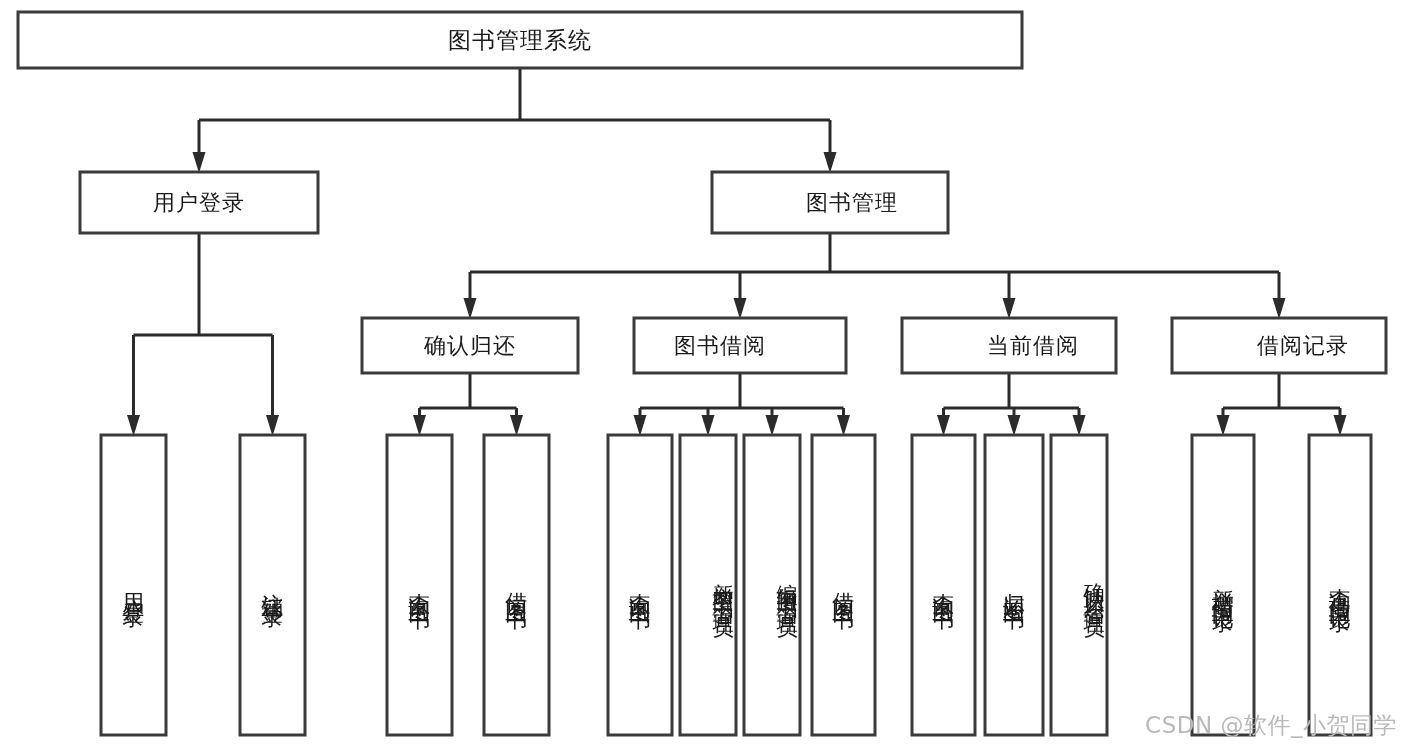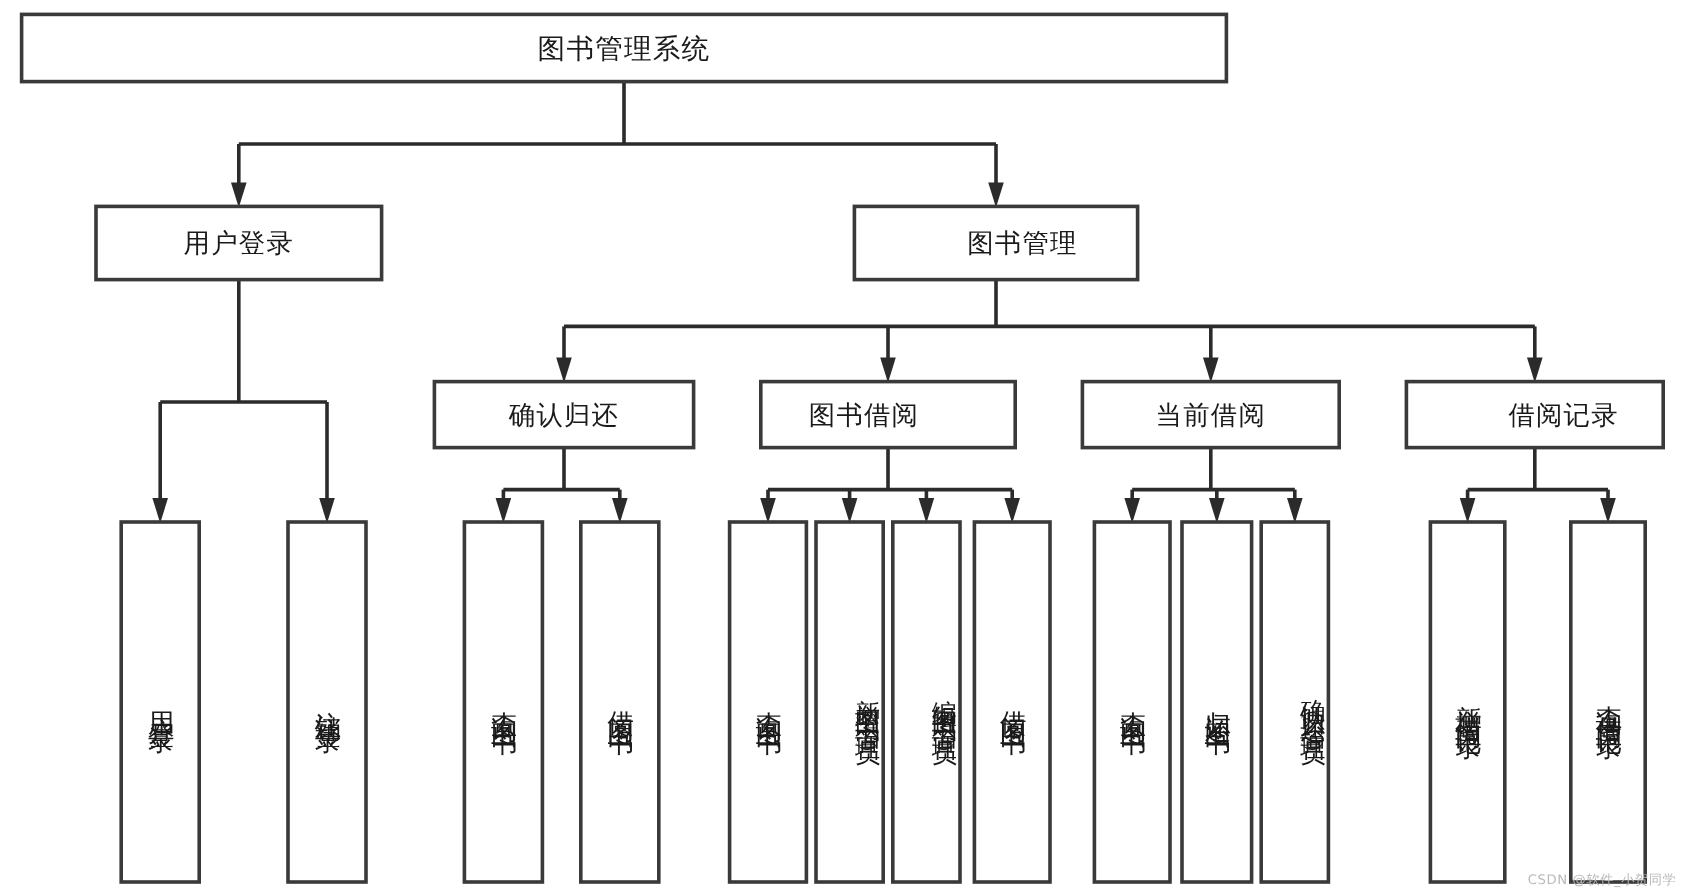--- a/index.html
+++ b/index.html
@@ -66,21 +66,21 @@
     color: #1a1a1a;
     white-space: nowrap;
     pointer-events: none;
     text-align: right;
   }
   #watermark {
     position: absolute;
     right: 8px;
     bottom: 6px;
     font-family: "DejaVu Sans", "Liberation Sans", sans-serif;
-    font-size: 11px;
+    font-size: 23px;
     color: #b9b9b9;
     letter-spacing: 0.5px;
     user-select: none;
   }
 </style>
 </head>
 <body>
 
 <div id="diagram-root">
 
@@ -162,21 +162,21 @@
         <rect x="1309" y="435" width="62" height="300" class="node-box"></rect>
       </g>
   </svg>
 
   <div id="label-layer">
       <div class="hlabel-wrap" style="left: 18px; top: 12px; width: 1004px; height: 56px; font-size: 23px; letter-spacing: 1px;">图书管理系统</div>
       <div class="hlabel-wrap" style="left: 80px; top: 172px; width: 238px; height: 61px; font-size: 22px; letter-spacing: 1px;">用户登录</div>
       <div class="hlabel-wrap" style="left: 712px; top: 172px; width: 280px; height: 61px; font-size: 22px; letter-spacing: 1px;">图书管理</div>
       <div class="hlabel-wrap" style="left: 362px; top: 318px; width: 216px; height: 55px; font-size: 22px; letter-spacing: 1px;">确认归还</div>
       <div class="hlabel-wrap" style="left: 634px; top: 318px; width: 172px; height: 55px; font-size: 22px; letter-spacing: 1px;">图书借阅</div>
-      <div class="hlabel-wrap" style="left: 902px; top: 318px; width: 214px; height: 55px; font-size: 22px; letter-spacing: 1px;">当前借阅</div>
+      <div class="hlabel-wrap" style="left: 902px; top: 318px; width: 214px; height: 55px; font-size: 22px; letter-spacing: 1px; padding-left: 24px;">当前借阅</div>
       <div class="hlabel-wrap" style="left: 1172px; top: 318px; width: 214px; height: 55px; font-size: 22px; letter-spacing: 1px; margin-left: 24px;">借阅记录</div>
       <div class="vlabel-wrap" style="left: 101px; top: 435px; width: 65px; height: 300px; font-size: 22px;">用户登录</div>
       <div class="vlabel-wrap" style="left: 240px; top: 435px; width: 65px; height: 300px; font-size: 22px;">注销登录</div>
       <div class="vlabel-wrap" style="left: 387px; top: 435px; width: 65px; height: 300px; font-size: 22px;">查询图书</div>
       <div class="vlabel-wrap" style="left: 484px; top: 435px; width: 65px; height: 300px; font-size: 22px;">借阅图书</div>
       <div class="vlabel-wrap" style="left: 608px; top: 435px; width: 64px; height: 300px; font-size: 22px;">查询图书</div>
       <div class="vlabel-wrap" style="left: 680px; top: 435px; width: 56px; height: 300px; align-items: flex-start; padding-top: 6px; box-sizing: border-box; font-size: 21px;">新增图书（管理员）</div>
       <div class="vlabel-wrap" style="left: 744px; top: 435px; width: 56px; height: 300px; align-items: flex-start; padding-top: 6px; box-sizing: border-box; font-size: 21px;">编辑图书（管理员）</div>
       <div class="vlabel-wrap" style="left: 812px; top: 435px; width: 63px; height: 300px; font-size: 22px;">借阅图书</div>
       <div class="vlabel-wrap" style="left: 912px; top: 435px; width: 63px; height: 300px; font-size: 22px;">查询图书</div>

